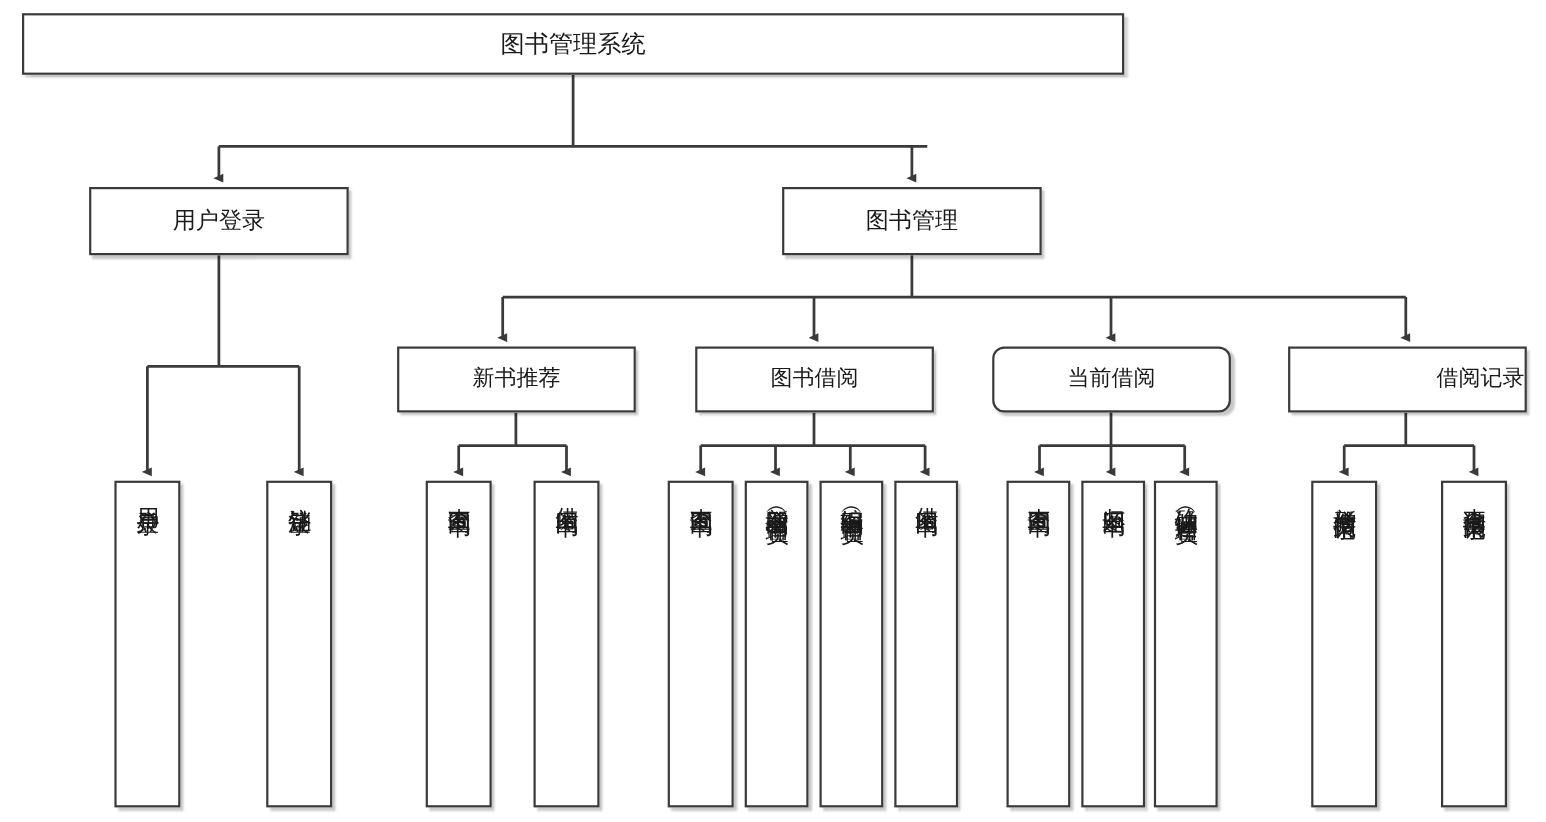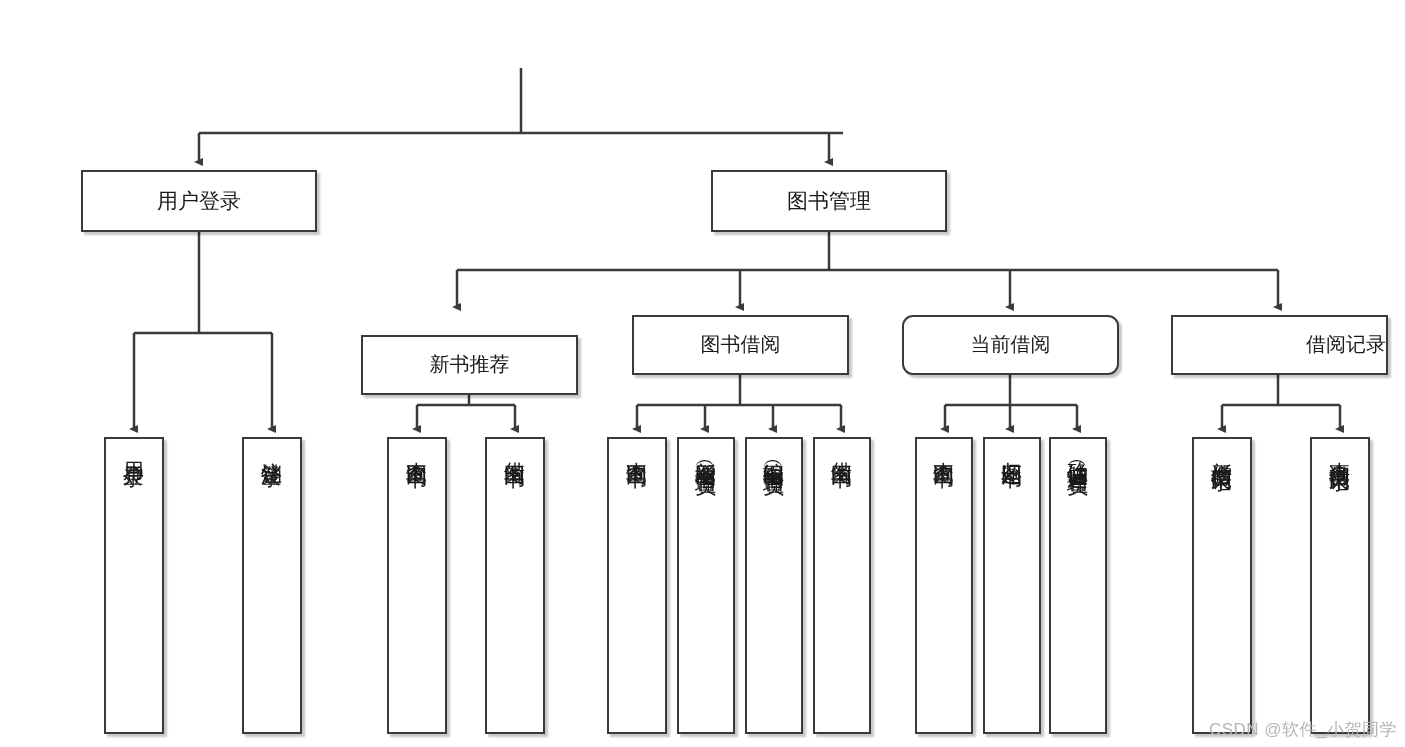--- a/index.html
+++ b/index.html
@@ -115,29 +115,32 @@
       <path d="M1010,405 L1010,429" marker-end="url(#arrow)"></path>
       <path d="M1077,405 L1077,429" marker-end="url(#arrow)"></path>
 
       <path d="M1278,375 L1278,405"></path>
       <path d="M1222,405 L1340,405"></path>
       <path d="M1222,405 L1222,429" marker-end="url(#arrow)"></path>
       <path d="M1340,405 L1340,429" marker-end="url(#arrow)"></path>
     </g>
   </svg>
 
+  <div class="node root" style="left:20px; top:12px; width:1002px; height:56px;">
+    <span class="node-label">图书管理系统</span>
+  </div>
 
   <div class="node level1" style="left:81px; top:170px; width:236px; height:62px;">
     <span class="node-label">用户登录</span>
   </div>
   <div class="node level1" style="left:711px; top:170px; width:236px; height:62px;">
     <span class="node-label">图书管理</span>
   </div>
 
-  <div class="node level2" style="left:361px; top:315px; width:217px; height:60px;margin-top:20px;">
+  <div class="node level2" style="left:361px; top:315px; width:217px; height:60px;">
     <span class="node-label">新书推荐</span>
   </div>
   <div class="node level2" style="left:632px; top:315px; width:217px; height:60px;">
     <span class="node-label">图书借阅</span>
   </div>
   <div class="node level2" style="left:902px; top:315px; width:217px; height:60px;border-radius:11px;">
     <span class="node-label">当前借阅</span>
   </div>
   <div class="node level2" style="left:1171px; top:315px; width:217px; height:60px;justify-content:flex-end;">
     <span class="node-label">借阅记录</span>
@@ -180,15 +183,14 @@
     <span class="node-label">确认归还（管理员）</span>
   </div>
 
   <div class="node leaf" style="left:1192px; top:437px; width:60px; height:297px;">
     <span class="node-label">新增借阅记录</span>
   </div>
   <div class="node leaf" style="left:1310px; top:437px; width:60px; height:297px;">
     <span class="node-label">查询借阅记录</span>
   </div>
 
-  <div id="watermark">CSDN @软件_小贺同学</div>
 
 </div>
 
 </body></html>

